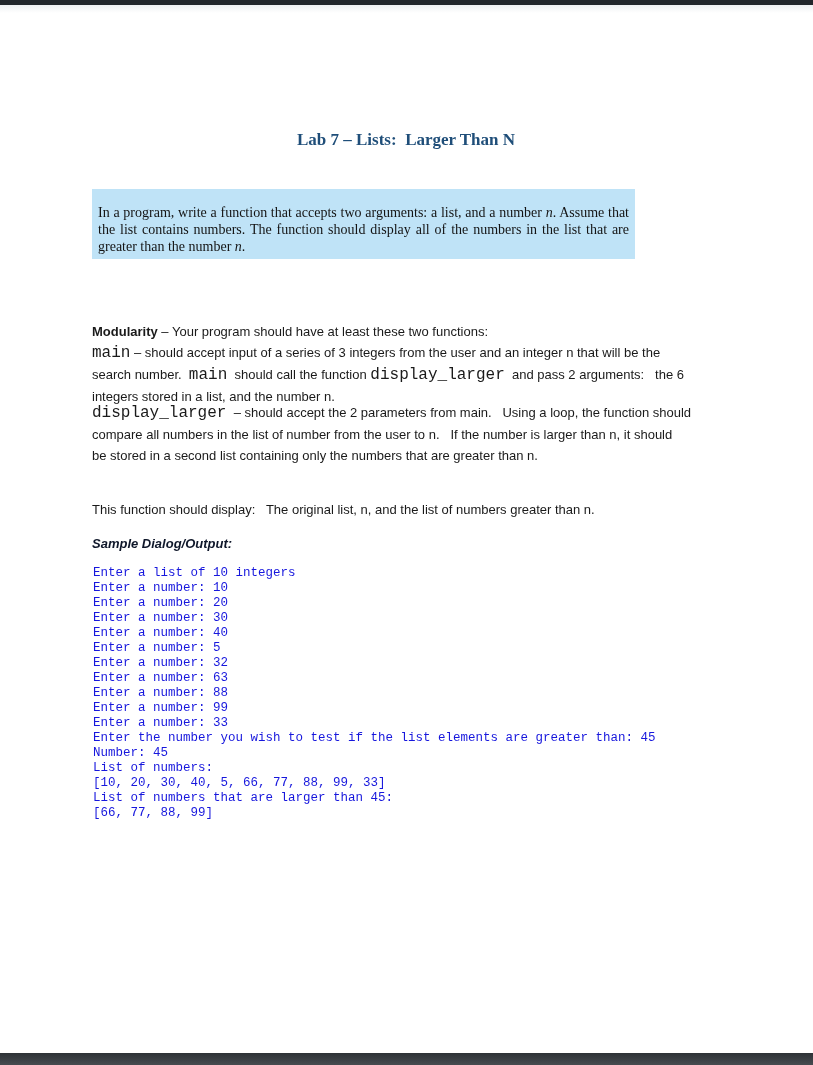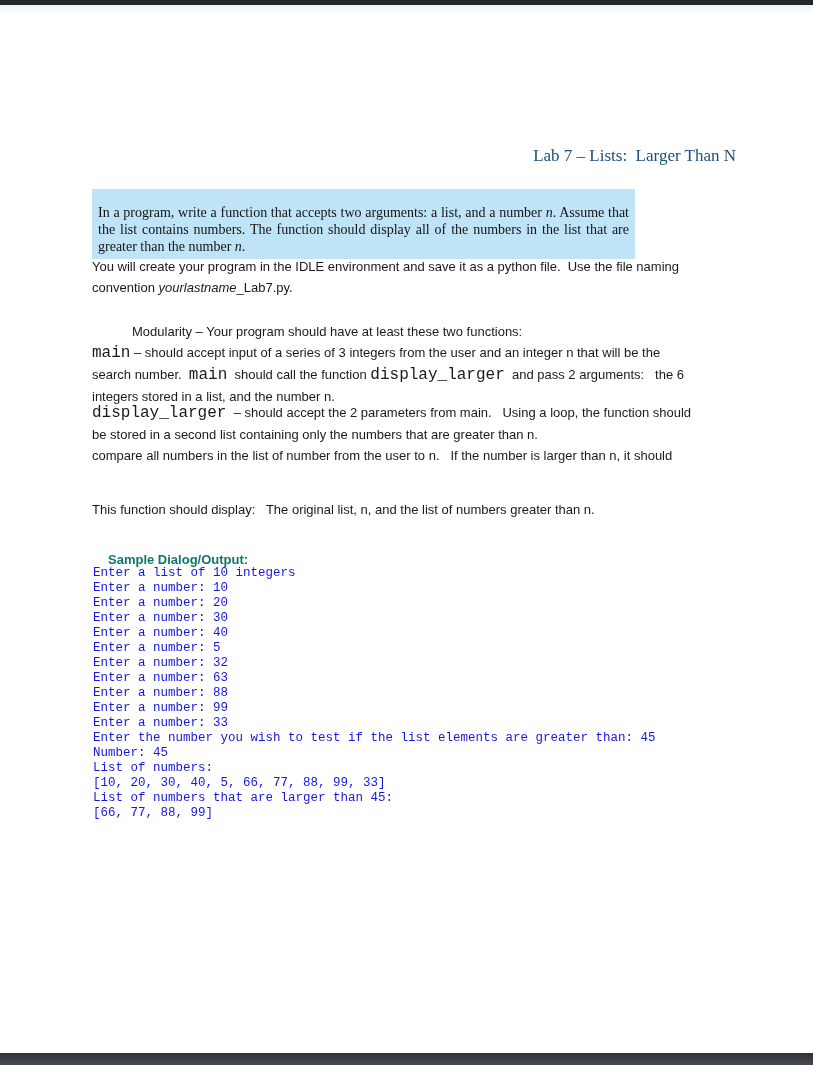--- a/index.html
+++ b/index.html
@@ -19,24 +19,24 @@
     position: absolute; top: 5px; left: 0; right: 0; height: 8px;
     background: linear-gradient(180deg, #eef0f2, #ffffff);
   }
   .bottom-edge {
     position: absolute; bottom: 0; left: 0; right: 0; height: 12px;
     background: linear-gradient(180deg, #2e3236, #474b50);
   }
   .doc-title {
     position: absolute;
     top: 129px; left: 92px; width: 628px;
-    margin: 16px;
-    text-align: right;
+    margin: 0;
+    text-align: center;
     font-family: "Liberation Serif", serif;
-    font-weight: 400;
+    font-weight: 700;
     font-size: 17px;
     line-height: 22px;
     white-space: pre;
   }
   .quote-box {
     position: absolute;
     top: 189px; left: 92px; width: 531px;
     padding: 15px 6px 4px 6px;
     font-family: "Liberation Serif", serif;
     font-size: 14px;
@@ -46,36 +46,37 @@
   }
   .para {
     position: absolute;
     left: 92px;
     font-size: 13px;
     line-height: 21px;
     color: #1a1a1a;
   }
   .tline { white-space: pre; }
   .seg-normal { }
-  .seg-bold { font-weight: 400; margin-left: 40px; }
+  .seg-bold { font-weight: 700; }
   .seg-italic { font-style: italic; }
   .seg-mono { font-family: "Liberation Mono", monospace; font-size: 16px; }
   .para-intro { top: 256px; }
   .para-modularity { top: 321px; }
   .para-display-larger { top: 402px; }
   .para-function-display { top: 499px; }
   .sample-heading {
     position: absolute;
     top: 533px; left: 92px;
-    margin: 16px;
+    margin: 0;
     font-size: 13px;
     line-height: 21px;
     font-weight: 700;
-    color: #0f766e;
+    color: #0f172a;
     white-space: pre;
+    font-style: italic;
   }
   .code-block {
     position: absolute;
     top: 566px; left: 93px;
     font-family: "Liberation Mono", monospace;
     font-size: 12.5px;
     line-height: 15px;
   }
   .code-line { white-space: pre; }
 </style>
@@ -84,36 +85,32 @@
 
 <div class="screen">
 
   <div class="top-edge"></div>
   <div class="top-fade"></div>
 
   <h1 class="doc-title" style="color: rgb(31, 78, 121);">Lab 7 – Lists:  Larger Than N</h1>
 
   <div class="quote-box" style="background-color: rgb(191, 227, 247);"><span class="seg-normal">In a program, write a function that accepts two arguments: a list, and a number </span><span class="seg-italic">n</span><span class="seg-normal">. Assume that the list contains numbers. The function should display all of the numbers in the list that are greater than the number </span><span class="seg-italic">n</span><span class="seg-normal">.</span></div>
 
-  <div class="para para-intro">
-      <div class="tline"><span class="seg-normal">You will create your program in the IDLE environment and save it as a python file.  Use the file naming</span></div>
-      <div class="tline"><span class="seg-normal">convention </span><span class="seg-italic">yourlastname</span><span class="seg-normal">_Lab7.py.</span></div>
-    </div>
 
   <div class="para para-modularity">
       <div class="tline"><span class="seg-bold">Modularity</span><span class="seg-normal"> – Your program should have at least these two functions:</span></div>
       <div class="tline"><span class="seg-mono">main</span><span class="seg-normal"> – should accept input of a series of 3 integers from the user and an integer n that will be the</span></div>
       <div class="tline"><span class="seg-normal">search number.  </span><span class="seg-mono">main</span><span class="seg-normal">  should call the function </span><span class="seg-mono">display_larger</span><span class="seg-normal">  and pass 2 arguments:   the 6</span></div>
       <div class="tline"><span class="seg-normal">integers stored in a list, and the number n.</span></div>
     </div>
 
   <div class="para para-display-larger">
       <div class="tline"><span class="seg-mono">display_larger</span><span class="seg-normal">  – should accept the 2 parameters from main.   Using a loop, the function should</span></div>
+      <div class="tline"><span class="seg-normal">compare all numbers in the list of number from the user to n.   If the number is larger than n, it should</span></div>
       <div class="tline"><span class="seg-normal">be stored in a second list containing only the numbers that are greater than n.</span></div>
-      <div class="tline"><span class="seg-normal">compare all numbers in the list of number from the user to n.   If the number is larger than n, it should</span></div>
     </div>
 
   <div class="para para-function-display">
       <div class="tline"><span class="seg-normal">This function should display:   The original list, n, and the list of numbers greater than n.</span></div>
     </div>
 
   <h2 class="sample-heading">Sample Dialog/Output:</h2>
 
   <div class="code-block" style="color: rgb(23, 23, 221);">
       <div class="code-line">Enter a list of 10 integers</div>

